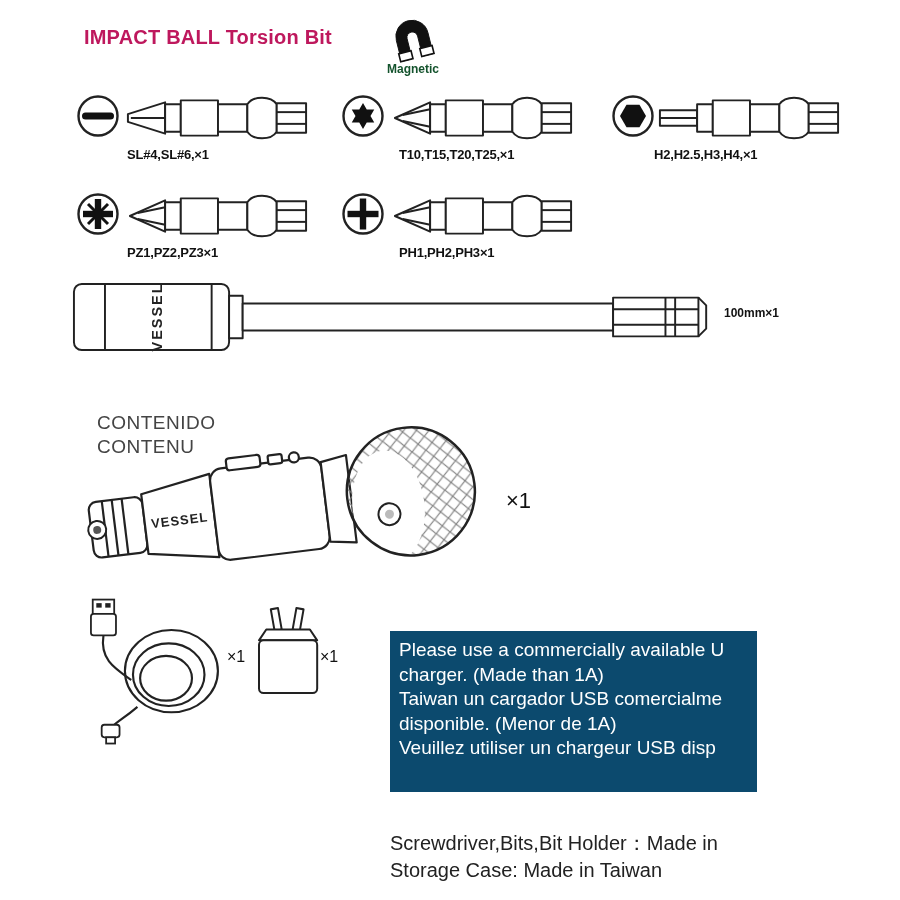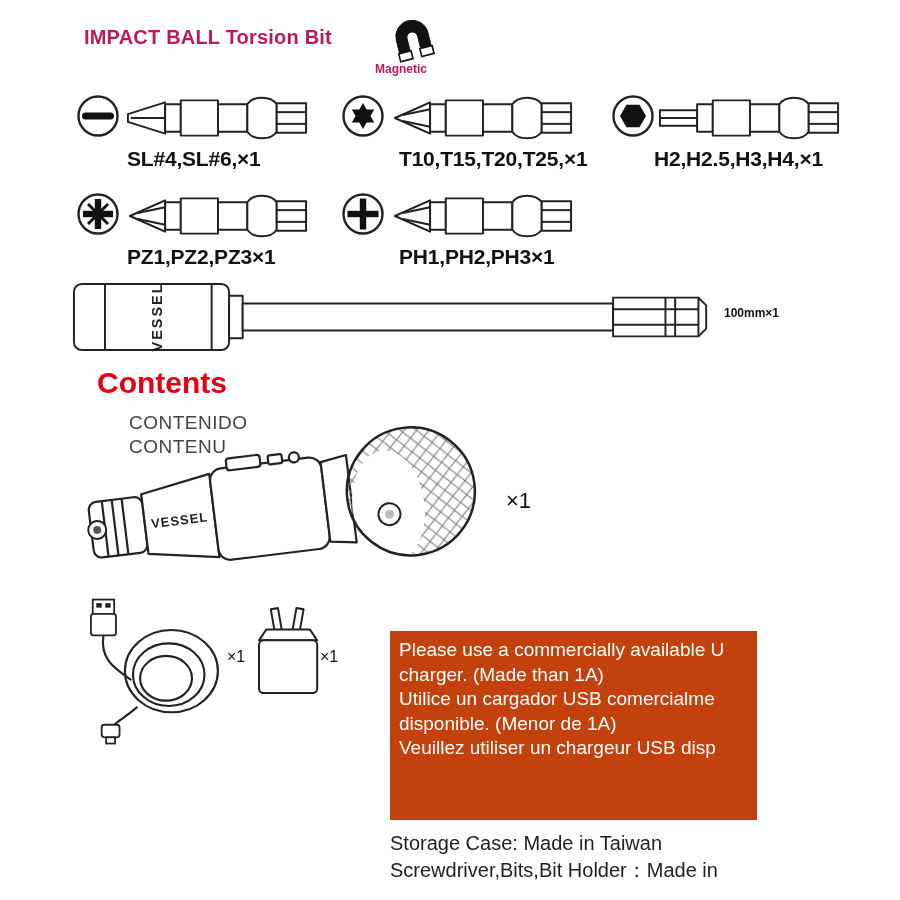--- a/index.html
+++ b/index.html
@@ -7,51 +7,51 @@
     position:relative; width:900px; height:900px; background:#ffffff;
     font-family:"Liberation Sans", sans-serif; color:#111; overflow:hidden;
   }
   .abs { position:absolute; }
 
   .title {
     left:84px; top:26px; font-size:20px; font-weight:bold;
     color:#be185d; letter-spacing:0.2px;
   }
   .magnet-svg { left:385px; top:16px; width:56px; height:48px; }
-  .magnetic-label { left:375px; top:62px; width:76px; 
-    font-size:12px; font-weight:bold; color:#be185d; }
+  .magnetic-label { left:375px; top:62px; width:76px; text-align:center;
+    font-size:12px; font-weight:bold; color:#14532d; }
 
   .head-icon { width:44px; height:44px; }
   .bit-svg { width:186px; height:56px; }
-  .bit-label { font-size:21px; font-weight:bold; letter-spacing:-0.2px; color:#111; white-space:nowrap; }
+  .bit-label { font-size:13px; font-weight:bold; letter-spacing:-0.2px; color:#111; white-space:nowrap; }
 
   .icon-r1 { top:94px; } .bit-r1 { top:90px; } .lbl-r1 { top:147px; }
   .icon-r2 { top:192px; } .bit-r2 { top:188px; } .lbl-r2 { top:245px; }
   .col1-icon { left:76px; } .col1-bit { left:124px; } .col1-lbl { left:127px; }
   .col2-icon { left:341px; } .col2-bit { left:389px; } .col2-lbl { left:392px;margin-left:7px; }
   .col3-icon { left:611px; } .col3-bit { left:656px; } .col3-lbl { left:654px;text-align:center; }
 
   .holder-svg { left:72px; top:280px; width:640px; height:74px; }
   .holder-label { left:724px; top:306px; font-size:12px; font-weight:bold; }
 
   .contents-heading { left:97px; top:366px; font-size:30px; font-weight:bold; color:#e60012; }
-  .contents-sub { left:97px; font-size:19px; color:#444; letter-spacing:0.5px;margin-left:32px; }
+  .contents-sub { left:97px; font-size:19px; color:#444; letter-spacing:0.5px; }
   .sub-es { top:412px; } .sub-fr { top:436px; }
 
   .driver-svg { left:82px; top:418px; width:420px; height:180px; }
   .driver-qty { left:506px; top:488px; font-size:22px; }
 
   .cable-svg { left:82px; top:596px; width:152px; height:152px; }
   .cable-qty { left:227px; top:648px; font-size:16px; }
   .charger-svg { left:248px; top:604px; width:82px; height:100px; }
   .charger-qty { left:320px; top:648px; font-size:16px; }
 
   .notice-box {
-    left:390px; top:631px; width:367px; height:189px;
-    background:#c2410c; color:#fff; padding:7px 9px; box-sizing:border-box;
+    left:390px; top:631px; width:367px; height:161px;
+    background:#0c4a6e; color:#fff; padding:7px 9px; box-sizing:border-box;
     overflow:hidden;
   }
   .notice-line { font-size:19px; line-height:24.5px; white-space:nowrap; }
 
   .footer { left:390px; top:830px; font-size:20px; line-height:27px; color:#222; white-space:nowrap; }
 
   .driver-brand { font-size:13px; font-weight:bold; fill:#222; letter-spacing:1px; }
   .holder-brand { font-size:15px; font-weight:bold; fill:#222; letter-spacing:2px; }
 </style>
 </head>
@@ -183,21 +183,20 @@
       <line x1="558" y1="30" x2="646" y2="30"></line>
       <line x1="558" y1="46" x2="646" y2="46"></line>
       <line x1="612" y1="18" x2="612" y2="58"></line>
       <line x1="622" y1="18" x2="622" y2="58"></line>
       <polyline points="646,18 654,26 654,50 646,58" fill="none"></polyline>
     </g>
     <text class="holder-brand" x="88" y="43" text-anchor="middle" transform="rotate(-90 88 38)">VESSEL</text>
   </svg>
   <div class="abs holder-label">100mm×1</div>
 
-  <div class="abs contents-heading">Contents</div>
   <div class="abs contents-sub sub-es">CONTENIDO</div>
   <div class="abs contents-sub sub-fr">CONTENU</div>
 
   <svg class="abs driver-svg" viewBox="0 0 420 180">
     <defs>
       <pattern id="knurl" width="14" height="14" patternUnits="userSpaceOnUse">
         <path d="M0,7 L7,0 M7,14 L14,7 M0,7 L7,14 M7,0 L14,7" stroke="#888" stroke-width="1.2" fill="none"></path>
       </pattern>
       <clipPath id="ballclip">
           <circle cx="330" cy="88" r="64"></circle>
@@ -257,23 +256,23 @@
       <rect x="51" y="5" width="8" height="24" transform="rotate(10 55 17)"></rect>
       <polygon points="20,28 68,28 76,40 12,40"></polygon>
       <rect x="12" y="40" width="64" height="58" rx="5"></rect>
     </g>
   </svg>
   <div class="abs charger-qty">×1</div>
 
   <div class="abs notice-box">
     <div class="notice-line">Please use a commercially available U</div>
     <div class="notice-line">charger. (Made than 1A)</div>
-    <div class="notice-line">Utilice un cargador USB comercialme</div>
+    <div class="notice-line">Taiwan un cargador USB comercialme</div>
     <div class="notice-line">disponible. (Menor de 1A)</div>
     <div class="notice-line">Veuillez utiliser un chargeur USB disp</div>
   </div>
 
   <div class="abs footer">
+    <div>Screwdriver,Bits,Bit Holder：Made in</div>
     <div>Storage Case: Made in Taiwan</div>
-    <div>Screwdriver,Bits,Bit Holder：Made in</div>
   </div>
 
 </div>
 
 </body></html>

